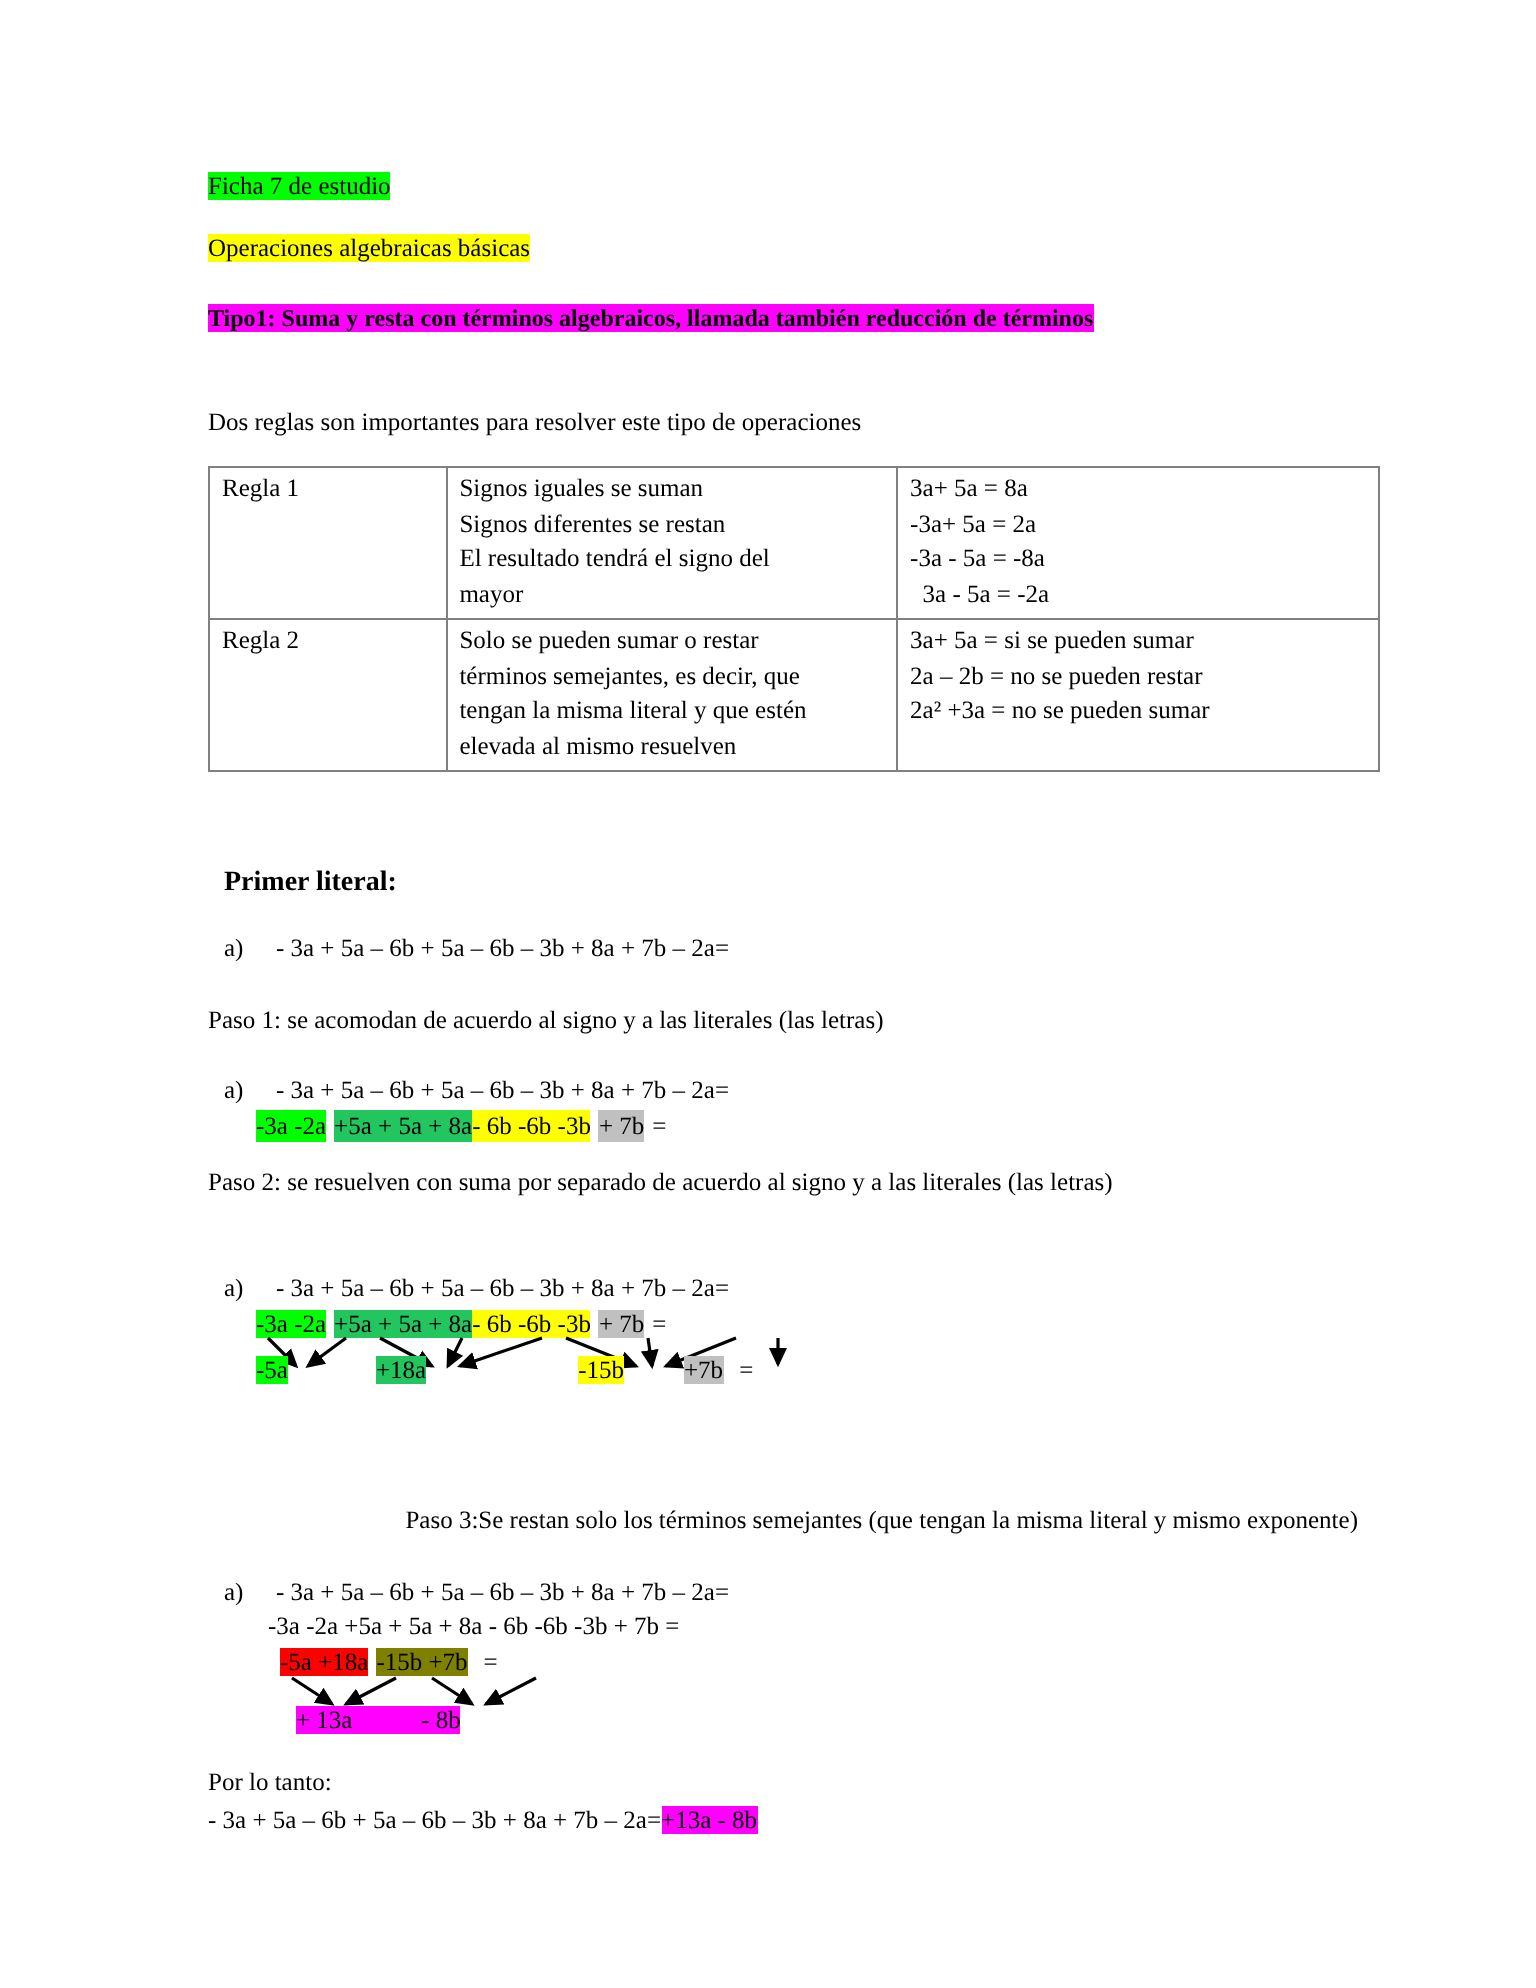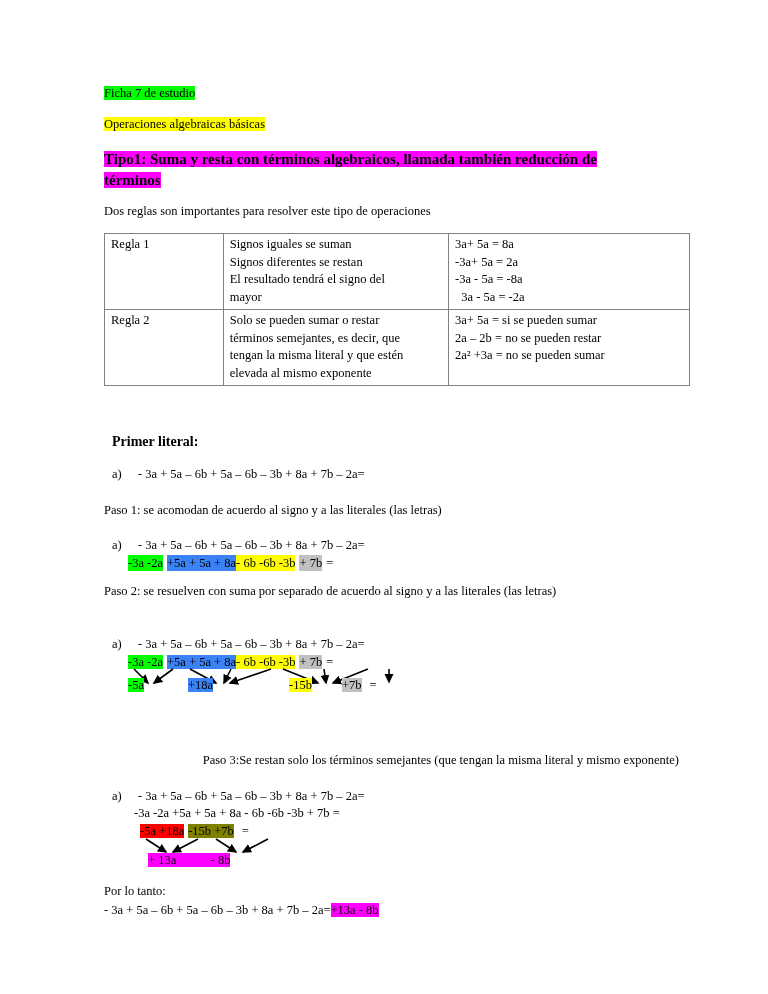--- a/index.html
+++ b/index.html
@@ -18,29 +18,29 @@
   }
   .page {
     position: absolute;
     left: 104px;
     top: 0;
     width: 590px;
   }
   .hl-green   { background: #00ff00; }
   .hl-yellow  { background: #ffff00; }
   .hl-magenta { background: #ff00ff; }
-  .hl-cyan    { background: #3b82f6; }
+  .hl-cyan    { background: #22c55e; }
   .hl-gray    { background: #c0c0c0; }
   .hl-red     { background: #ff0000; }
   .hl-olive   { background: #808000; }
 
   .line-green   { position: absolute; top: 86px;  left: 0; font-family: Liberation Serif, serif; }
   .line-yellow  { position: absolute; top: 117px; left: 0; }
   .title-magenta{ position: absolute; top: 149px; left: 0; width: 500px;
-                  font-weight: bold; font-size: 15px; line-height: 21px; }
+                  font-weight: bold; font-size: 12px; line-height: 21px; }
   .title-magenta span { box-decoration-break: clone;
                         -webkit-box-decoration-break: clone; }
   .intro  { position: absolute; top: 204px; left: 0; text-align: center; }
 
   table.rules {
     position: absolute;
     top: 233px; left: 0;
     width: 586px;
     border-collapse: collapse;
     font-size: 12.5px;
@@ -130,21 +130,21 @@
         <div>-3a - 5a = -8a</div>
         <div style="white-space:pre">  3a - 5a = -2a</div>
       </td>
     </tr>
     <tr>
       <td class="c1">Regla 2</td>
       <td class="c2">
         <div>Solo se pueden sumar o restar</div>
         <div>términos semejantes, es decir, que</div>
         <div>tengan la misma literal y que estén</div>
-        <div>elevada al mismo exponente</div>
+        <div>elevada al mismo resuelven</div>
       </td>
       <td class="c3">
         <div>3a+ 5a =  si se pueden sumar</div>
         <div>2a – 2b = no se pueden restar</div>
         <div>2a² +3a = no se pueden sumar</div>
       </td>
     </tr>
   </tbody>
     </table>
 

